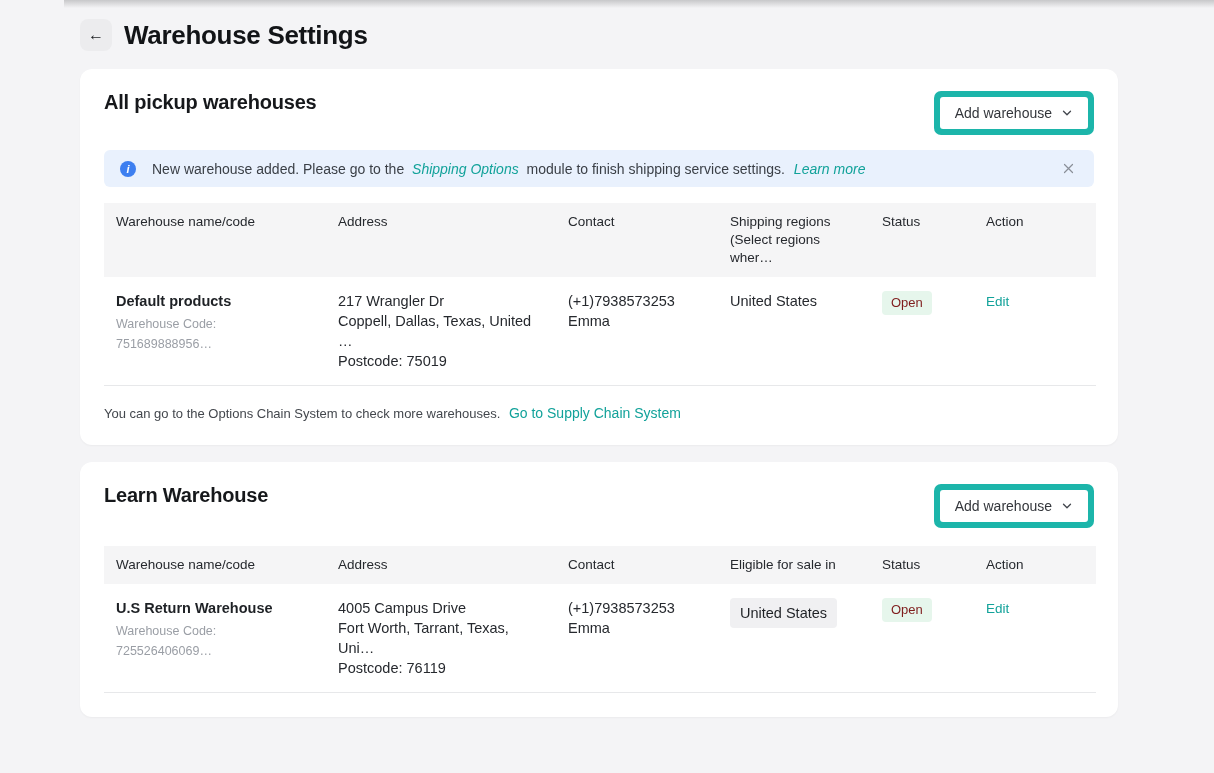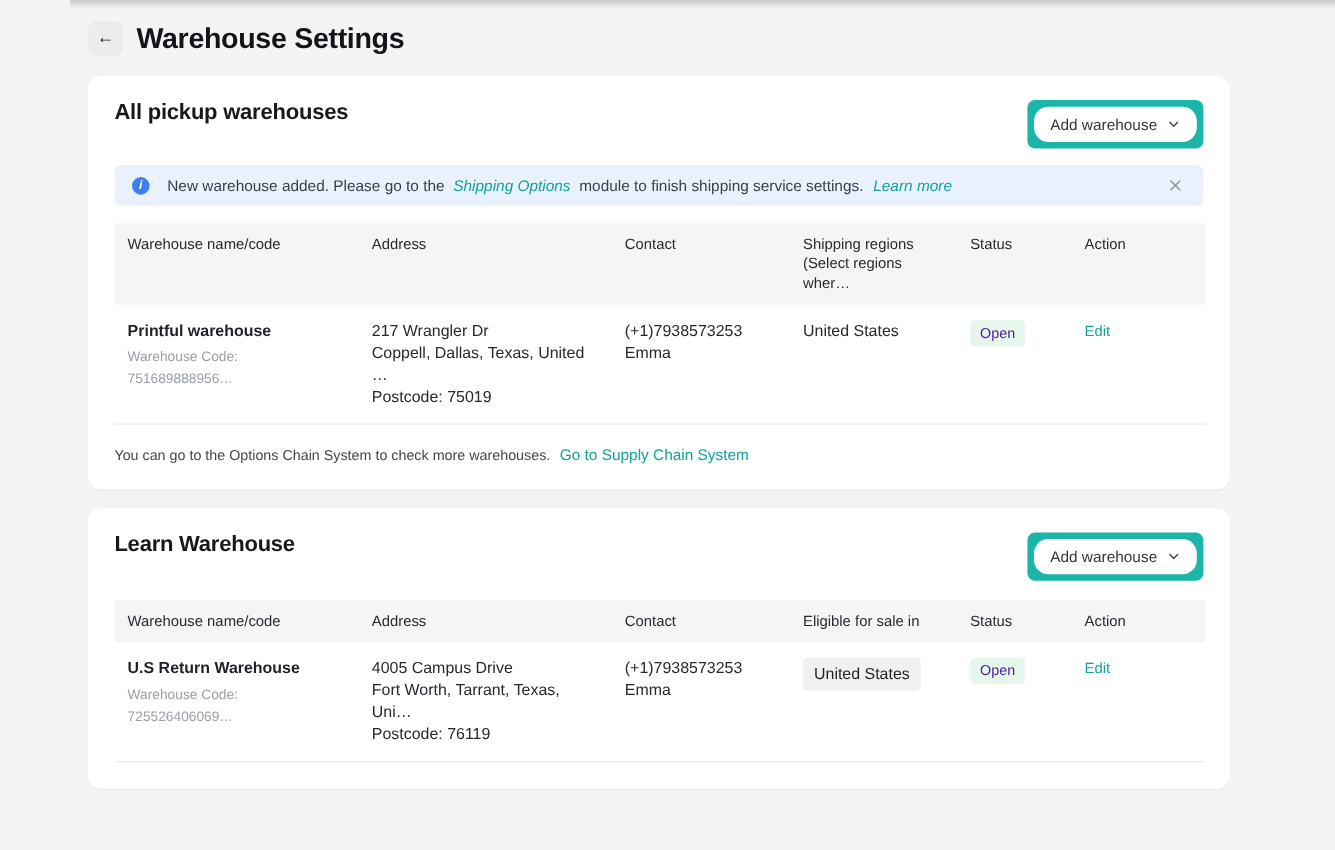--- a/index.html
+++ b/index.html
@@ -41,21 +41,21 @@
     min-height:46px;
   }
   .section-heading{
     font-size:20px; font-weight:700; color:#16181b; letter-spacing:-0.2px;
   }
   
   .hl-ring{
     background:#1cb5aa; padding:6px; border-radius:7px; display:inline-block;
   }
   .add-btn{
-    background:#ffffff; border:none; border-radius:13px;
+    background:#ffffff; border:none; border-radius:3px;
     padding:8px 15px; font-size:14px; color:#33363b;
     font-family:inherit; display:flex; align-items:center; gap:9px; cursor:pointer;
   }
   
   .banner{
     margin-top:13px; height:37px; background:#e9f1fd; border-radius:6px;
     display:flex; align-items:center; padding:0 17px 0 16px; gap:9px;
   }
   .info-icon{
     width:16px; height:16px; min-width:16px; border-radius:50%;
@@ -90,21 +90,21 @@
   }
   .tall-head th{ height:56px; }
   tbody td{
     padding:14px 12px; vertical-align:top;
     font-size:14.5px; color:#26292e; line-height:20px;
     border-bottom:1px solid #e7e8ea;
   }
   .wh-name{ font-weight:700; font-size:14.5px; color:#1e2125; margin-bottom:3px; }
   .wh-code{ font-size:12.5px; color:#9a9ea5; }
   .badge-open{
-    display:inline-block; background:#e6f6ec; color:#4c1d95;
+    display:inline-block; background:#e6f6ec; color:#7f1d1d;
     font-size:13px; font-weight:500; padding:2px 9px; border-radius:4px;
   }
   .region-chip{
     display:inline-block; background:#f0f0f2; color:#1e2125;
     padding:5px 10px; border-radius:4px; font-weight:500; font-size:14.5px;
   }
   .edit-link{
     color:#12a29a; text-decoration:none; font-size:13.5px; font-weight:500; cursor:pointer;
   }
   .supply-footer{
@@ -173,21 +173,21 @@
           <div>Shipping regions</div>
           <div>(Select regions wher…</div>
         </th>
         <th>Status</th>
         <th>Action</th>
       </tr>
     </thead>
     <tbody>
       <tr>
         <td>
-          <div class="wh-name">Printful warehouse</div>
+          <div class="wh-name">Default products</div>
           <div class="wh-code">Warehouse Code: 751689888956…</div>
         </td>
         <td>
           <div>217 Wrangler Dr</div>
           <div>Coppell, Dallas, Texas, United …</div>
           <div>Postcode: 75019</div>
         </td>
         <td>
           <div>(+1)7938573253</div>
           <div>Emma</div>

